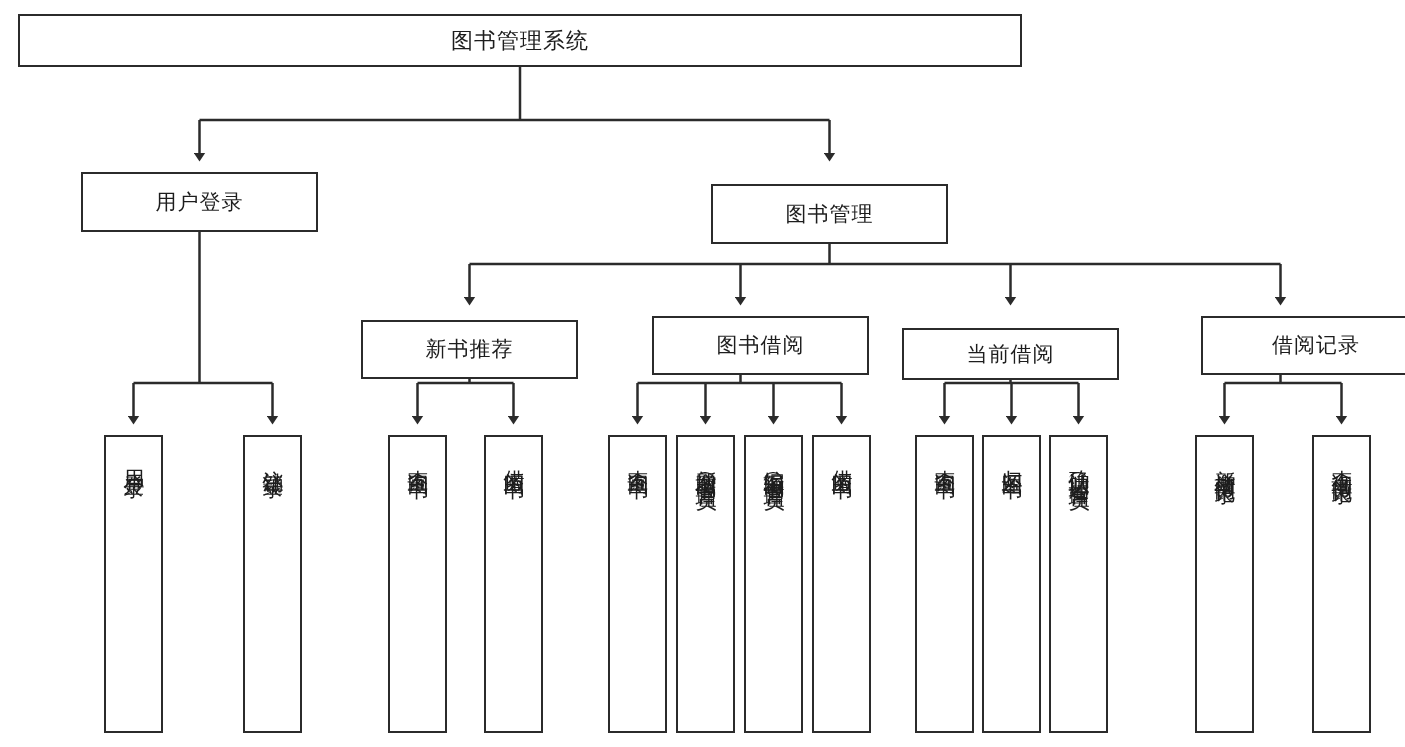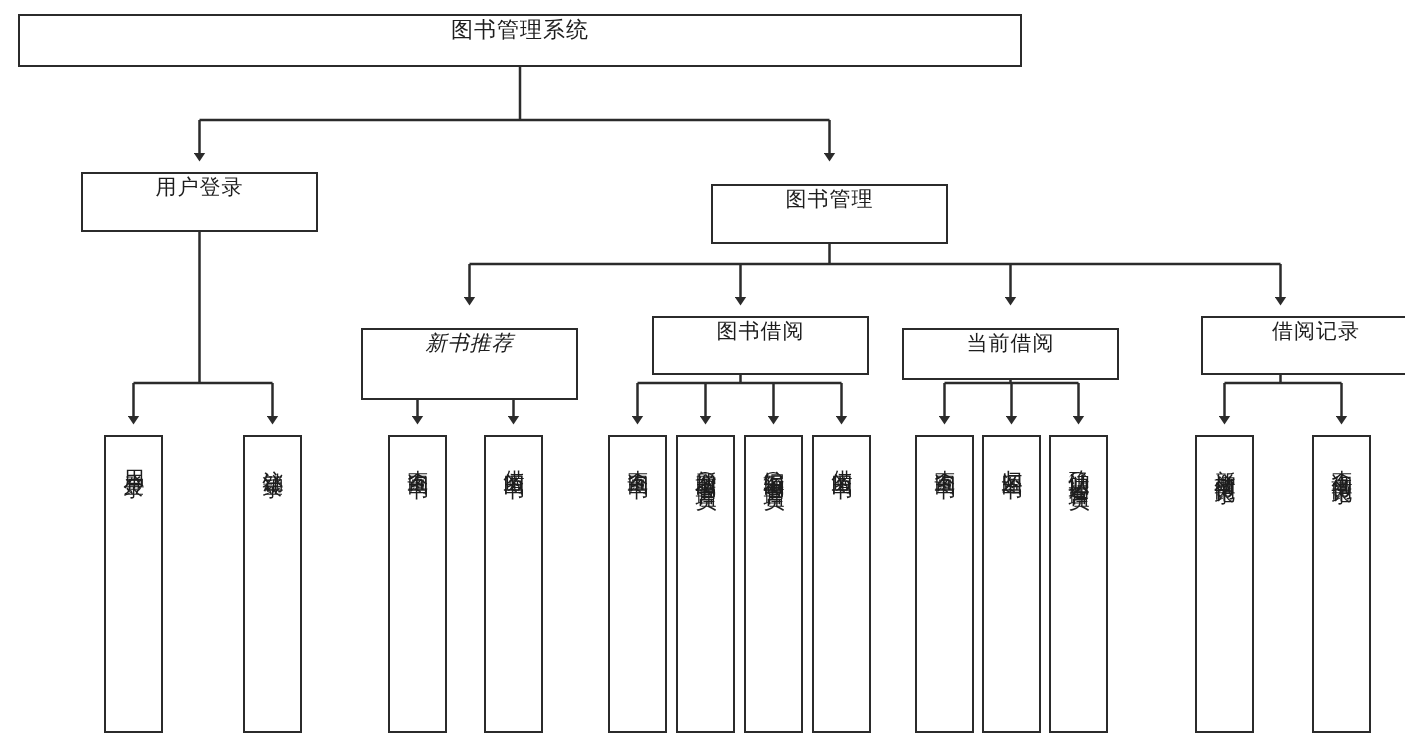--- a/index.html
+++ b/index.html
@@ -26,20 +26,21 @@
     width: 1405px;
     height: 747px;
     pointer-events: none;
   }
   .node {
     position: absolute;
     box-sizing: border-box;
     border: 2px solid #2b2b2b;
     background: #ffffff;
     display: flex;
+    align-items: center;
     justify-content: center;
     color: #1d1d1d;
   }
   .node .label {
     font-size: 21px;
     line-height: 1.25;
     letter-spacing: 1px;
     white-space: nowrap;
   }
   .node.vertical {
@@ -119,21 +120,21 @@
   <div id="node-layer">
       <div class="node root" style="left: 18px; top: 14px; width: 1004px; height: 53px;">
         <span class="label">图书管理系统</span>
       </div>
       <div class="node" style="left: 81px; top: 172px; width: 237px; height: 60px;">
         <span class="label">用户登录</span>
       </div>
       <div class="node" style="left: 711px; top: 184px; width: 237px; height: 60px;">
         <span class="label">图书管理</span>
       </div>
-      <div class="node" style="left: 361px; top: 328px; width: 217px; height: 72px; font-style: italic;">
+      <div class="node" style="left: 361px; top: 320px; width: 217px; height: 59px;">
         <span class="label">新书推荐</span>
       </div>
       <div class="node" style="left: 632px; top: 316px; width: 217px; height: 59px; margin-left: 20px;">
         <span class="label">图书借阅</span>
       </div>
       <div class="node" style="left: 902px; top: 316px; width: 217px; height: 52px; margin-top: 12px;">
         <span class="label">当前借阅</span>
       </div>
       <div class="node" style="left: 1177px; top: 316px; width: 230px; height: 59px; margin-left: 24px;">
         <span class="label">借阅记录</span>

